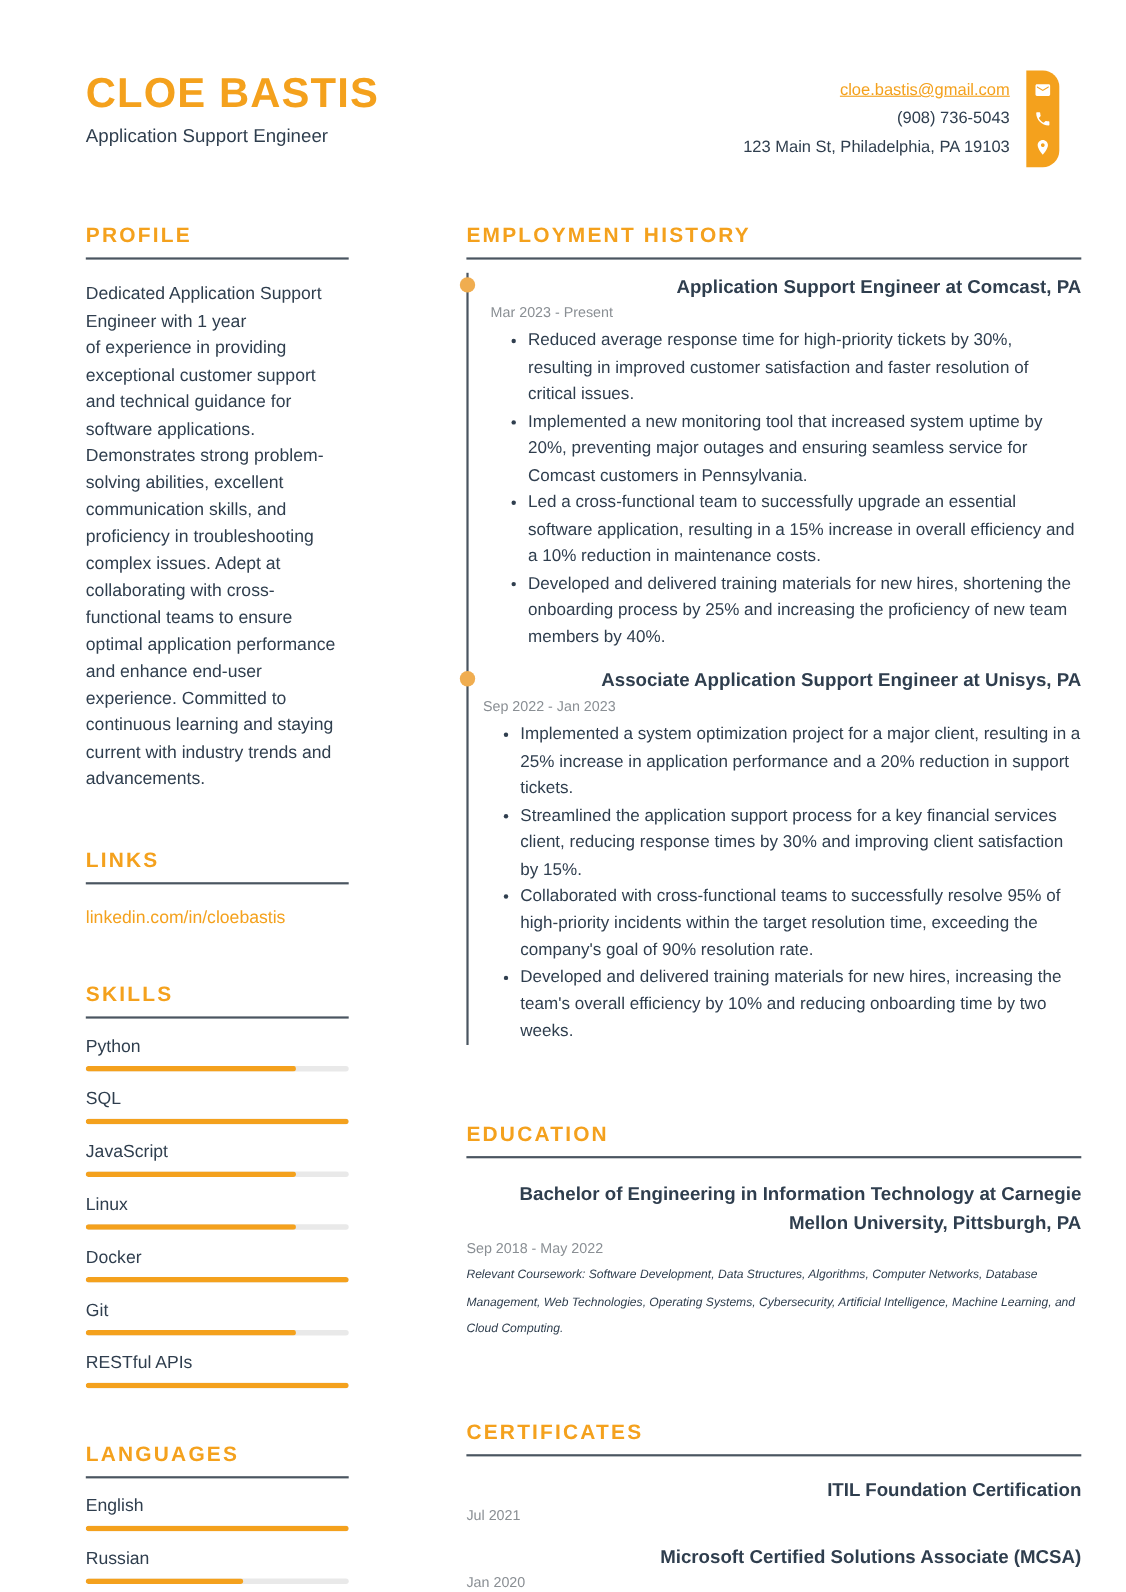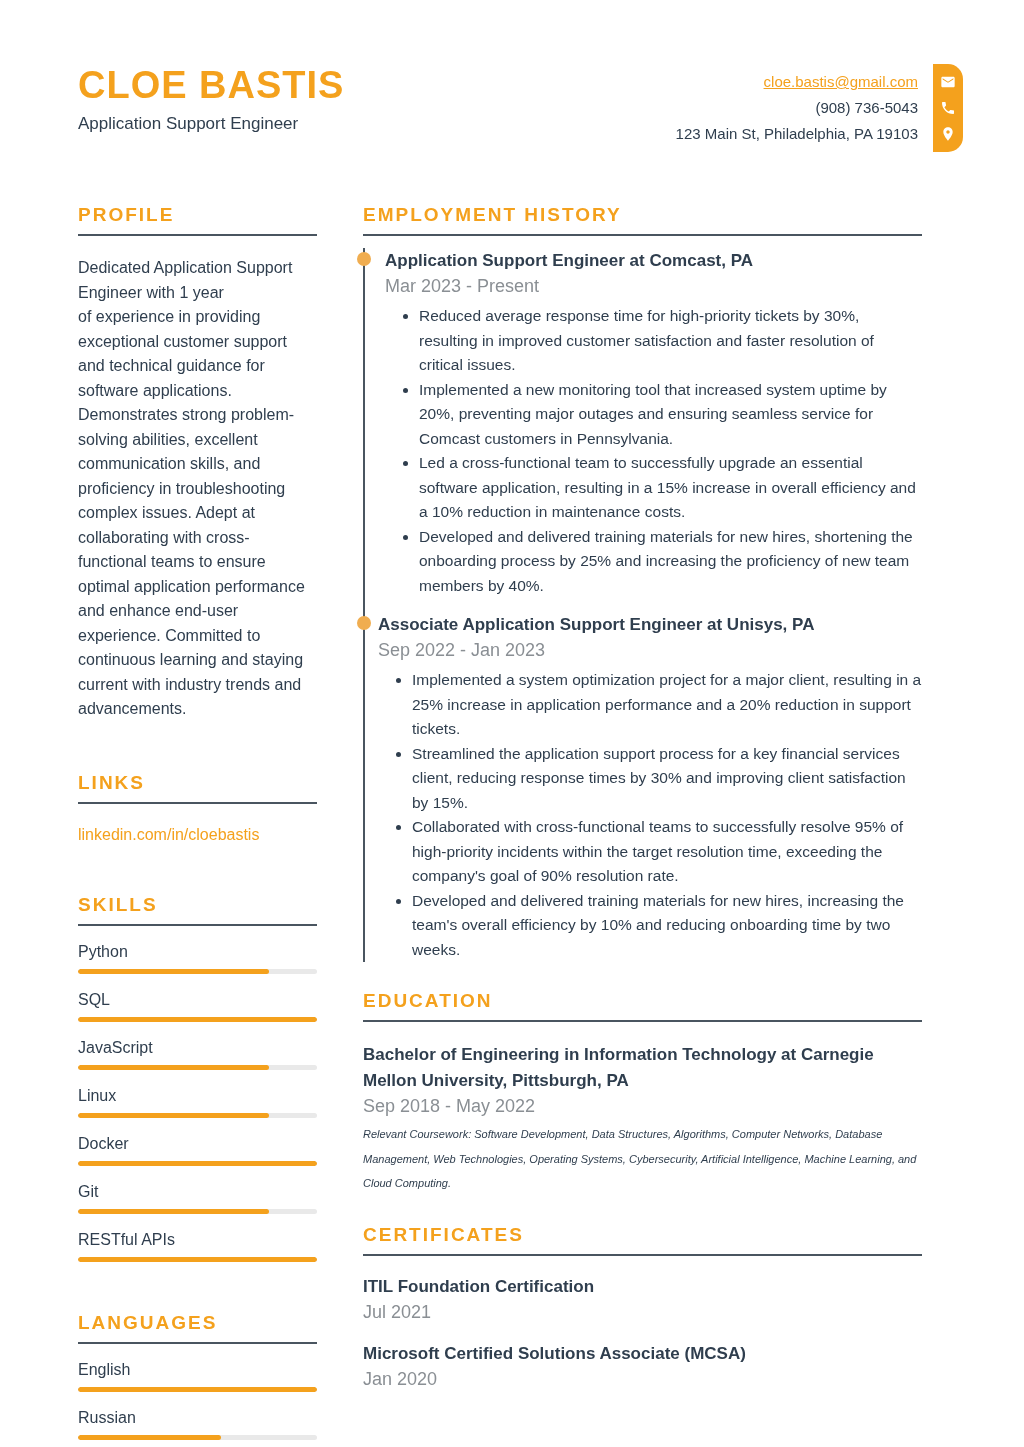--- a/index.html
+++ b/index.html
@@ -24,43 +24,43 @@
   .contact { display:flex; gap:15px;justify-content:center; }
   .contact-lines { text-align:right; font-size:15px; line-height:26px; padding-top:5px; }
   .contact-lines a { color:var(--accent); text-decoration:underline; cursor:pointer; }
   .icon-bar {
     width:30px; height:88px; background:var(--accent);
     border-radius:0 15px 15px 0;
     display:flex; flex-direction:column; align-items:center; justify-content:space-evenly;
   }
   .icon-bar svg { width:16px; height:16px; fill:#ffffff; display:block; }
   
-  .columns { display:flex; gap:46px; padding:52px 61px 0 78px; }
+  .columns { display:flex; gap:107px; padding:52px 61px 0 78px; }
   .left-col  { width:239px; flex:none; }
   .right-col { width:559px; flex:none; }
   .sec-h { color:var(--accent); font-size:19px; font-weight:bold; letter-spacing:2px; }
   .rule { border-bottom:2px solid var(--rule); margin-top:8px; }
   .side-section { margin-top:50px; }
   
   .profile-text { margin-top:20px; font-size:16px; line-height:24.5px; white-space:pre-line; }
   .link-item { display:inline-block; margin-top:22px; font-size:16px; color:var(--accent); cursor:pointer; }
   .skill-item { margin-top:17px; }
   .skill-name { font-size:16px; margin-bottom:8px;margin-top:16px; }
   .bar { height:5px; background:var(--track); border-radius:3px; overflow:hidden; }
   .bar-fill { height:100%; background:var(--accent); border-radius:3px; }
   
   .timeline { margin-top:12px; border-left:2px solid var(--rule); }
   .job { position:relative; padding-left:20px; margin-bottom:14px; }
   .job:last-child { margin-bottom:0;padding-left:13px; }
   .dot { position:absolute; left:-8px; top:4px; width:14px; height:14px; border-radius:50%; background:var(--dot); }
-  .entry-title { font-size:17px; font-weight:bold; line-height:26px; }
-  .entry-dates { font-size:18px; color:var(--muted); margin-top:2px; }
+  .entry-title { font-size:17px; font-weight:bold; line-height:26px;text-align:right; }
+  .entry-dates { font-size:13px; color:var(--muted); margin-top:2px; }
   .job ul { margin-top:7px; padding-left:34px; }
   .job li { font-size:15.5px; line-height:24.5px; }
-  .edu-section { margin-top:28px; }
+  .edu-section { margin-top:71px; }
   .edu-body { margin-top:20px; }
   .edu-desc { font-size:11px; line-height:24.5px; margin-top:5px;font-style:italic; }
   .cert-item { margin-top:18px; }
 </style>
 </head>
 <body>
 
 <div class="page">
 
   <div class="header">

